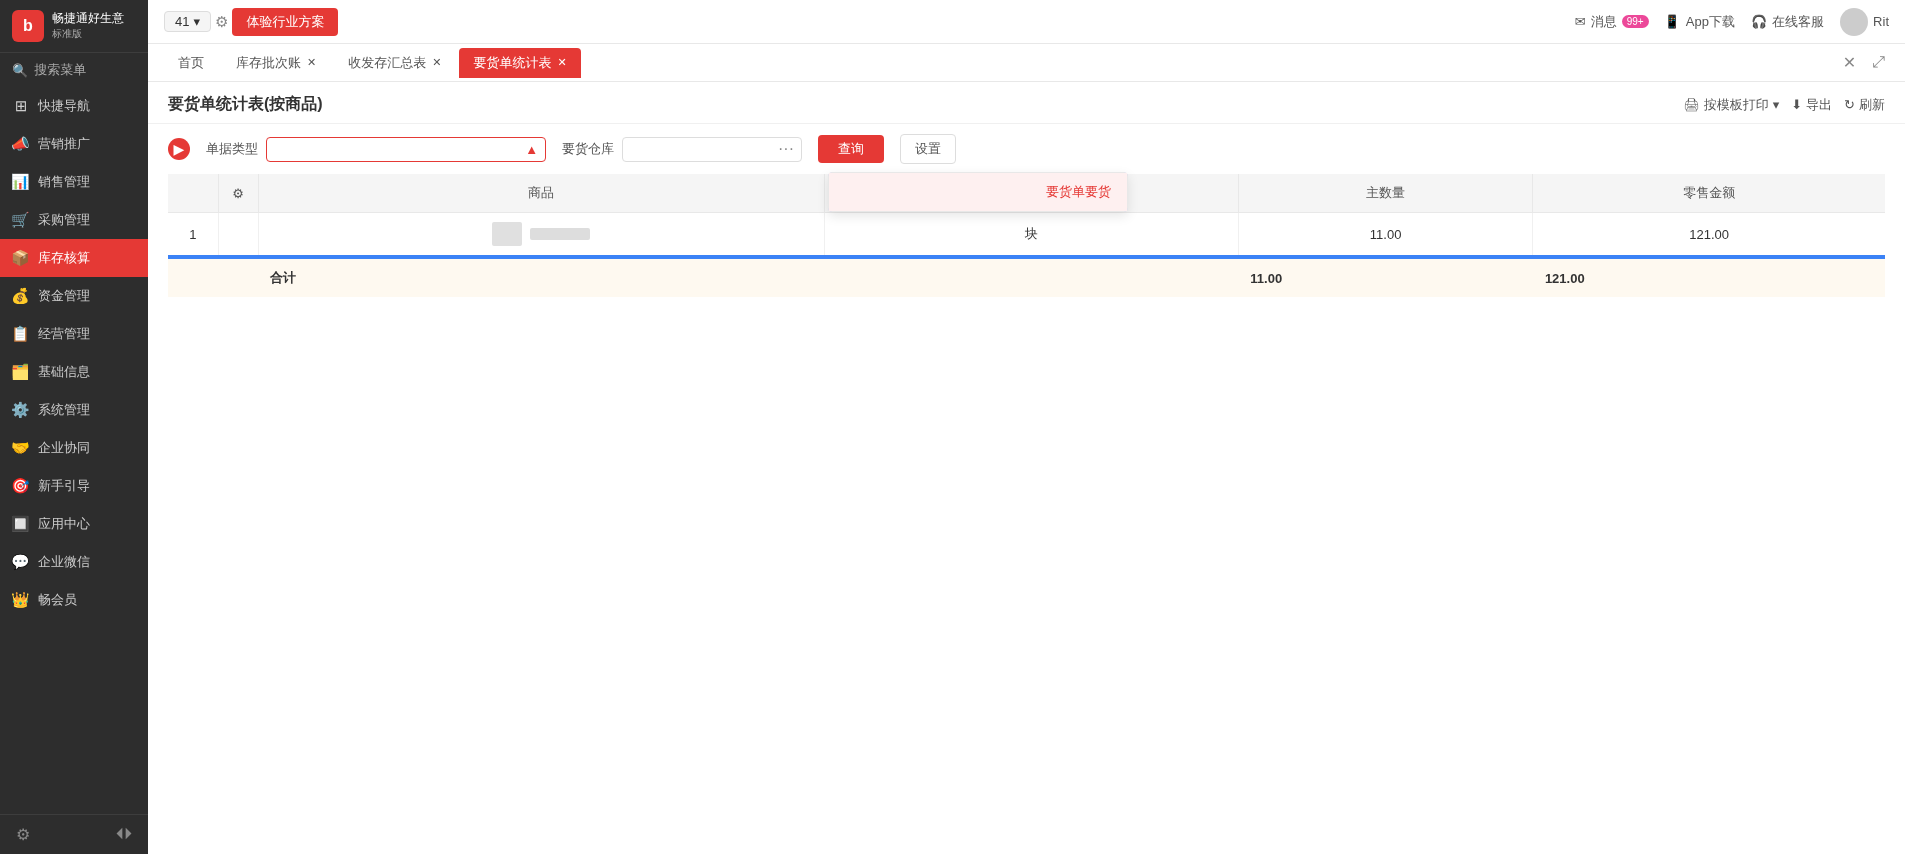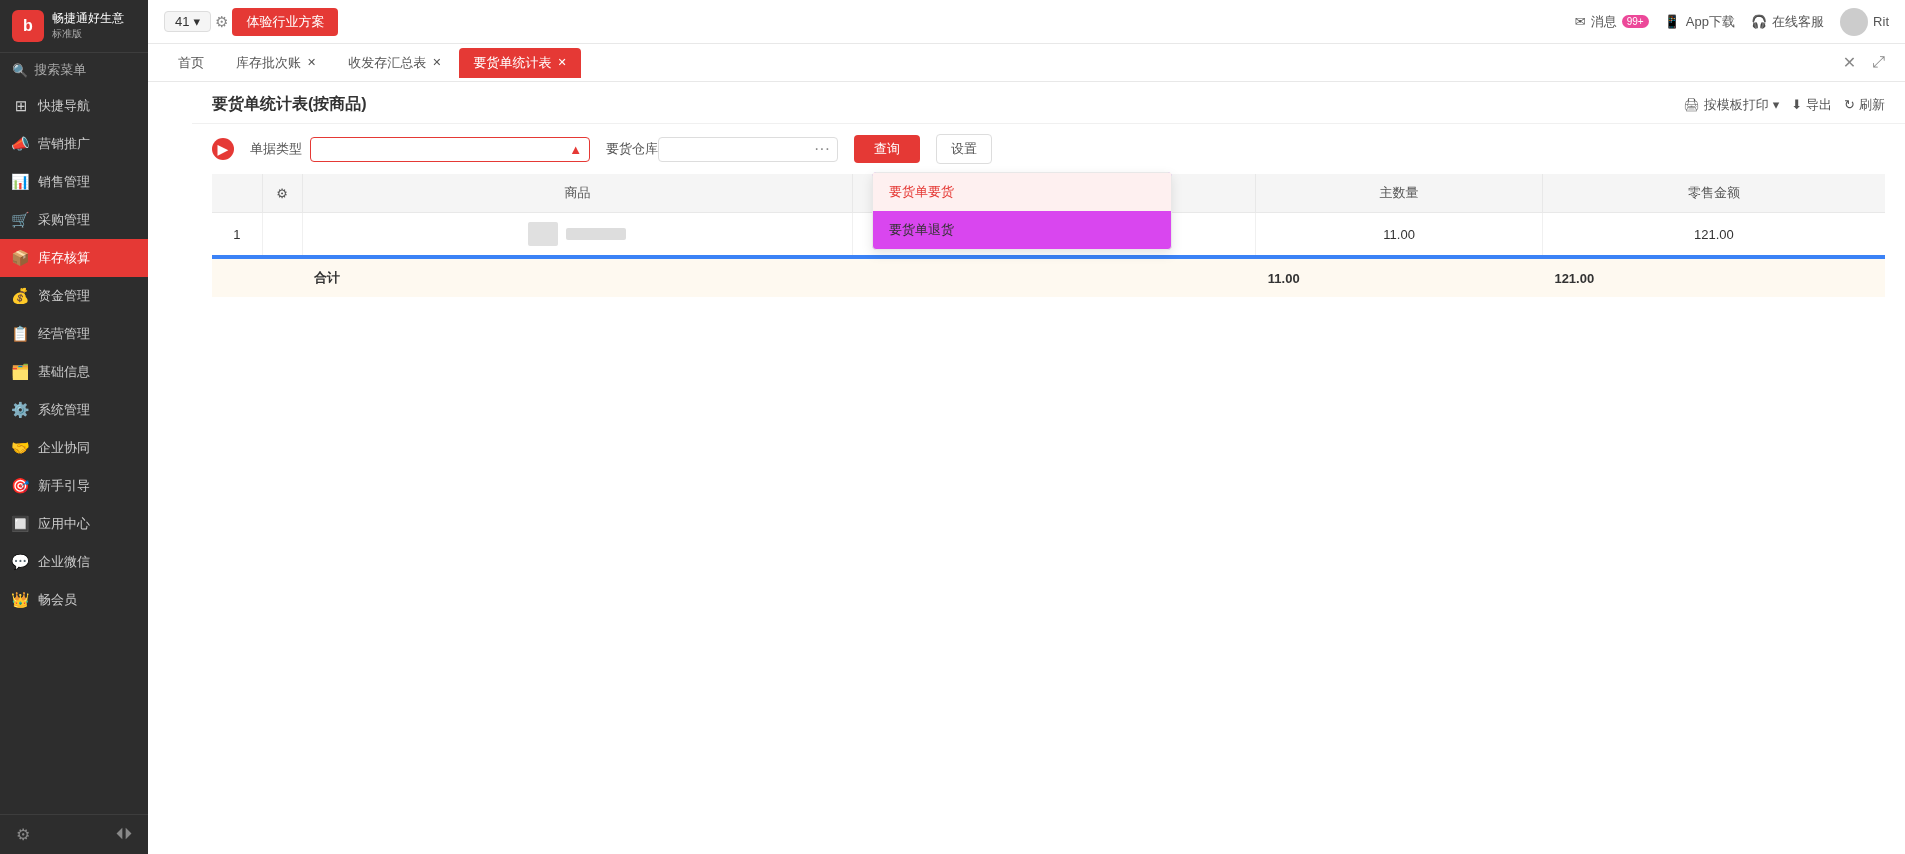--- a/index.html
+++ b/index.html
@@ -172,21 +172,20 @@
     .tab-control-btn {
       font-size: 16px; cursor: pointer; color: #888; padding: 2px 4px;
     }
 
     
     .content {
       flex: 1;
       overflow: auto;
       background: #fff;
       position: relative;
-      padding-left: 44px;
     }
 
     .page-header {
       display: flex;
       align-items: center;
       justify-content: space-between;
       padding: 12px 20px 8px;
       border-bottom: 1px solid #f0f0f0;
     }
     .page-title {
@@ -262,21 +261,21 @@
     .select-wrapper {
       position: relative;
       display: inline-block;
     }
     .select-arrow {
       position: absolute; right: 8px; top: 50%; transform: translateY(-50%);
       color: #e53935; pointer-events: none;
     }
 
     .warehouse-group {
-      display: flex; align-items: center; gap: 0; justify-content: space-between;
+      display: flex; align-items: center; gap: 8px; justify-content: space-between;
     }
     .warehouse-input {
       border: 1px solid #ddd;
       border-radius: 4px;
       padding: 4px 30px 4px 10px;
       font-size: 13px;
       width: 180px;
       outline: none;
       background: white;
     }
@@ -301,25 +300,26 @@
       cursor: pointer;
       color: #555;
     }
 
     
     .dropdown-overlay {
       position: absolute;
       top: 48px;
       left: 680px;
       width: 300px;
-      background: #d946ef;
+      background: #c4b5fd;
       border: 1px solid #e8e8e8;
       border-radius: 4px;
       box-shadow: 0 4px 12px rgba(0,0,0,0.1);
       z-index: 100;
+      text-align: right;
     }
     .dropdown-item {
       padding: 10px 16px;
       cursor: pointer;
       font-size: 13px;
       color: #333;
     }
     .dropdown-item.selected { background: #fef0f0; color: #e53935; }
 
     
@@ -550,23 +550,20 @@
           <span class="dots-btn" style="position:absolute;right:8px;top:50%;transform:translateY(-50%);">···</span>
         </div>
       </div>
 
       <button class="query-btn">查询</button>
       <button class="settings-btn">设置</button>
 
       <div class="dropdown-overlay">
         <div class="dropdown-item selected">
           <span>要货单要货</span>
-        </div>
-        <div class="dropdown-item">
-          <span>要货单退货</span>
         </div>
       </div>
     </div>
 
     <div class="table-container">
       <table>
         <thead>
           <tr>
             <th style="width:50px;"></th>
             <th class="gear-th">⚙</th>

